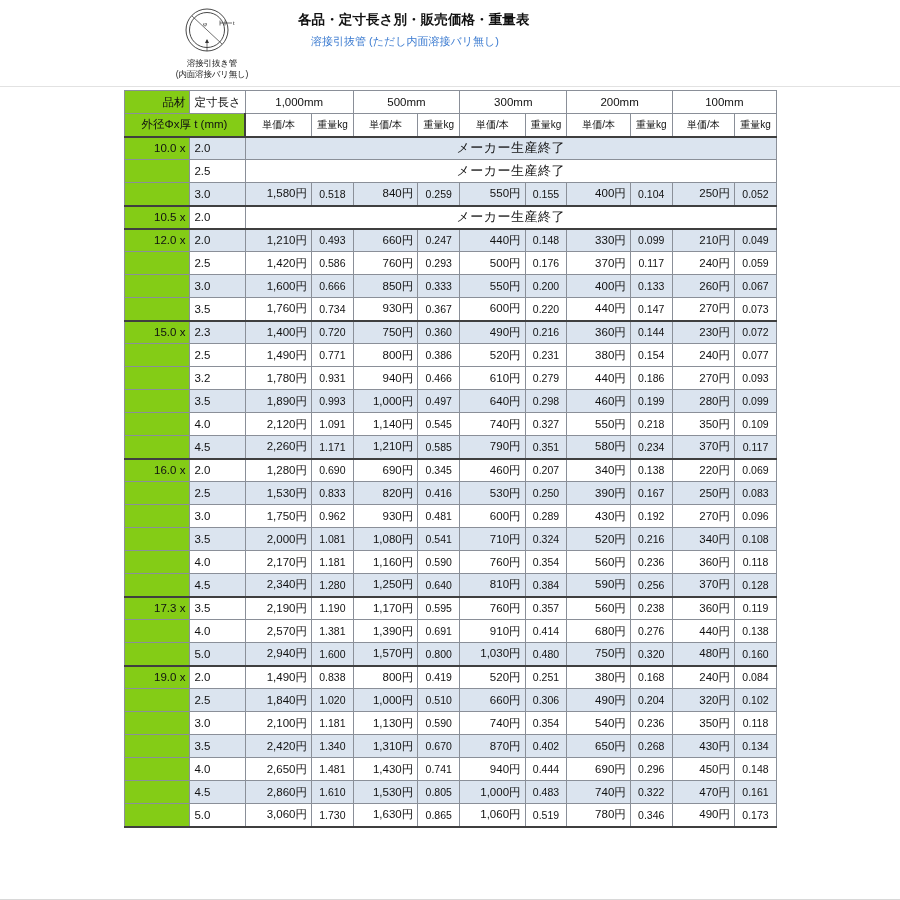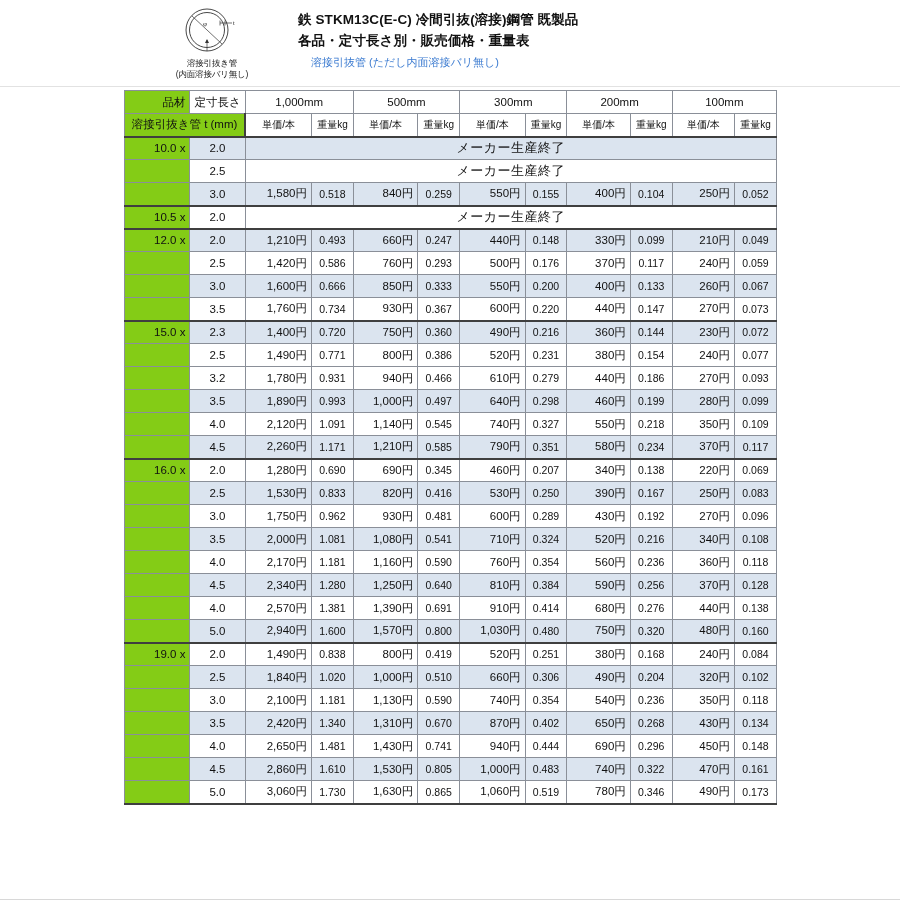--- a/index.html
+++ b/index.html
@@ -128,21 +128,21 @@
   }
 
   
   td.col-mat {
     text-align: right;
     padding-right: 7px;
     background: #84cc16;
     font-size: 11.5px;
   }
   td.col-len {
-    text-align: center;
+    text-align: left;
     padding-right: 9px;
     font-size: 11.5px;
   }
   td.price {
     text-align: right;
     padding-right: 4px;
     font-size: 11.5px;
   }
   td.weight {
     text-align: center;
@@ -205,21 +205,20 @@
       <line x1="50" y1="14.5" x2="50" y2="19.5" stroke="#333" stroke-width="0.7"></line>
       <text x="58" y="19" font-size="6.5" font-family="Liberation Serif, serif" fill="#222">t</text>
       <line x1="32" y1="45" x2="32" y2="34" stroke="#333" stroke-width="0.7"></line>
       <polygon points="32,33 30,37 34,37" fill="#333"></polygon>
     </svg>
     <div class="diag-caption">溶接引抜き管</div>
     <div class="diag-caption">(内面溶接バリ無し)</div>
   </div>
 
   <div id="title-block">
-    <div class="title-line">鉄 STKM13C(E-C) 冷間引抜(溶接)鋼管 既製品</div>
     <div class="title-line">各品・定寸長さ別・販売価格・重量表</div>
     <div class="subtitle-line">溶接引抜管 (ただし内面溶接バリ無し)</div>
   </div>
 
 </div>
 
 <div id="table-wrap">
   <table class="pricetable">
     <colgroup>
       <col style="width:64px">
@@ -239,21 +238,21 @@
       <tr class="hdr-top">
         <td class="col-mat hdr-label">品材</td>
         <td class="col-len hdr-label">定寸長さ</td>
         <td class="hdr-size grp-left" colspan="2">1,000mm</td>
         <td class="hdr-size grp-left" colspan="2">500mm</td>
         <td class="hdr-size grp-left" colspan="2">300mm</td>
         <td class="hdr-size grp-left" colspan="2">200mm</td>
         <td class="hdr-size grp-left lastcol" colspan="2">100mm</td>
       </tr>
       <tr class="hdr-bot">
-        <td class="col-mat hdr-sub" colspan="2" style="border-right:2px solid #3f3f3f;text-align:center;">溶接引抜き管 t (mm)</td>
+        <td class="col-mat hdr-sub" colspan="2" style="border-right:2px solid #3f3f3f;text-align:center;">外径Φx厚 t (mm)</td>
         <td class="hdr-sub grp-left">単価/本</td>
         <td class="hdr-sub">重量kg</td>
         <td class="hdr-sub grp-left">単価/本</td>
         <td class="hdr-sub">重量kg</td>
         <td class="hdr-sub grp-left">単価/本</td>
         <td class="hdr-sub">重量kg</td>
         <td class="hdr-sub grp-left">単価/本</td>
         <td class="hdr-sub">重量kg</td>
         <td class="hdr-sub grp-left">単価/本</td>
         <td class="hdr-sub lastcol">重量kg</td>
@@ -506,20 +505,34 @@
           <td class="weight">1.280</td>
           <td class="price grp-left">1,250円</td>
           <td class="weight">0.640</td>
           <td class="price grp-left">810円</td>
           <td class="weight">0.384</td>
           <td class="price grp-left">590円</td>
           <td class="weight">0.256</td>
           <td class="price grp-left">370円</td>
           <td class="weight lastcol">0.128</td>
         </tr>
+        <tr class="plain group-start">
+          <td class="col-mat">17.3 x</td>
+          <td class="col-len">3.5</td>
+          <td class="price grp-left">2,190円</td>
+          <td class="weight">1.190</td>
+          <td class="price grp-left">1,170円</td>
+          <td class="weight">0.595</td>
+          <td class="price grp-left">760円</td>
+          <td class="weight">0.357</td>
+          <td class="price grp-left">560円</td>
+          <td class="weight">0.238</td>
+          <td class="price grp-left">360円</td>
+          <td class="weight lastcol">0.119</td>
+        </tr>
         <tr class="plain">
           <td class="col-mat"></td>
           <td class="col-len">4.0</td>
           <td class="price grp-left">2,570円</td>
           <td class="weight">1.381</td>
           <td class="price grp-left">1,390円</td>
           <td class="weight">0.691</td>
           <td class="price grp-left">910円</td>
           <td class="weight">0.414</td>
           <td class="price grp-left">680円</td>

